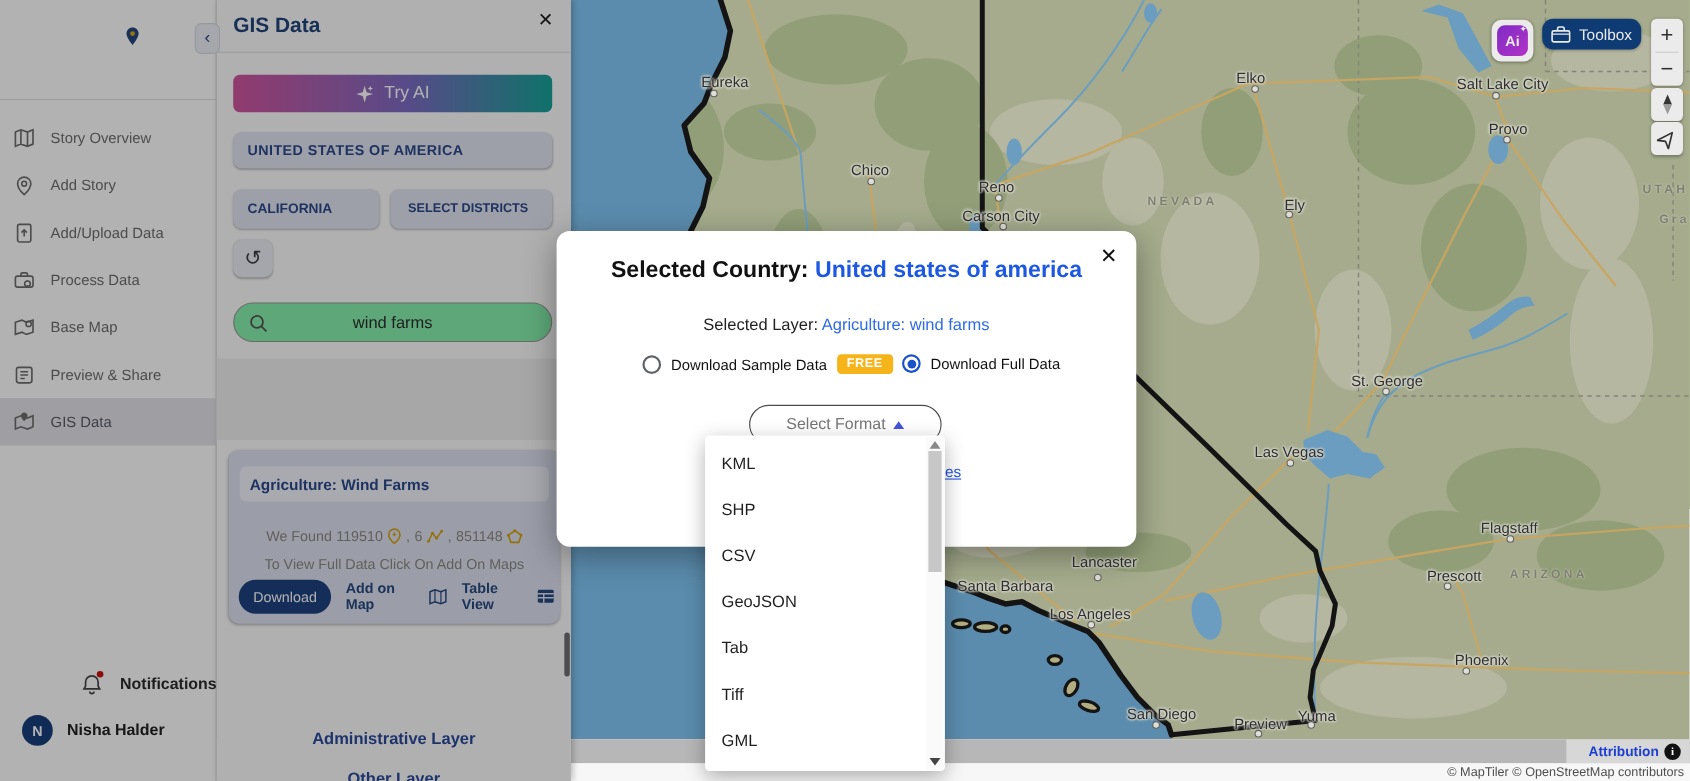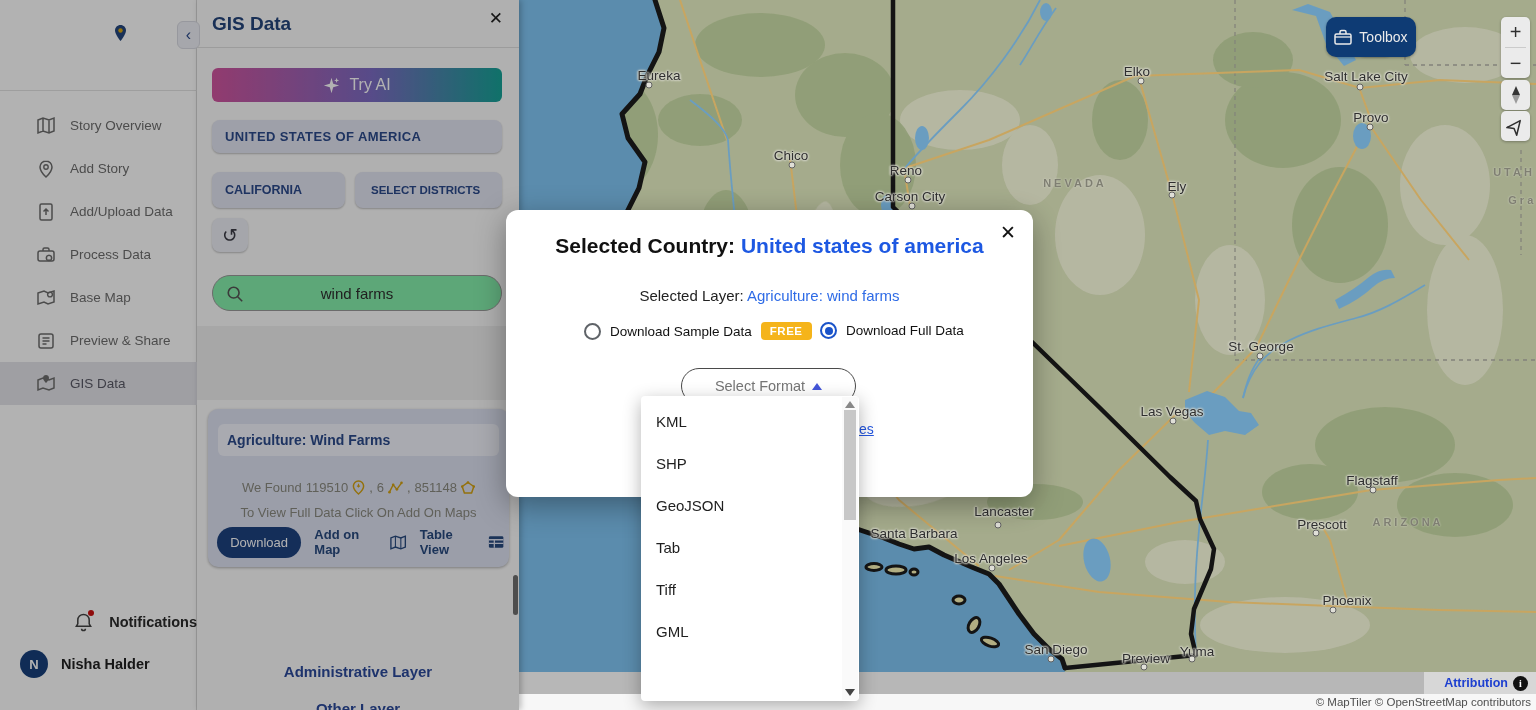--- a/index.html
+++ b/index.html
@@ -15,21 +15,21 @@
   .map-state { position:absolute; transform:translate(-50%,-50%); font-size:11px; letter-spacing:3px; color:#8a8a7c; font-weight:bold;
     text-shadow:0 0 2px #e8e8dd; white-space:nowrap; }
   .map-dot { position:absolute; width:7px; height:7px; border:1.6px solid #6b6b6b; background:#f2f2ea; border-radius:50%; transform:translate(-50%,-50%); }
 
   
   .ai-wrap { position:absolute; left:1356px; top:18px; width:38px; height:38px; background:#fff; border-radius:9px; z-index:3;
     display:flex; align-items:center; justify-content:center; box-shadow:0 1px 3px rgba(0,0,0,.3); }
   .ai-badge { width:28px; height:28px; border-radius:7px; background:linear-gradient(135deg,#8b2fd6,#c238d8);
     color:#fff; font-size:13px; font-weight:bold; display:flex; align-items:center; justify-content:center; position:relative; }
   .ai-badge .spark { position:absolute; right:1px; top:-1px; font-size:8px; font-weight:normal; }
-  .toolbox-btn { position:absolute; left:1326px; top:17px; width:90px; height:40px; background:#10407e; border-radius:10px; z-index:3;
+  .toolbox-btn { position:absolute; left:1402px; top:17px; width:90px; height:28px; background:#10407e; border-radius:10px; z-index:3;
     color:#fff; font-size:14px; display:flex; align-items:center; justify-content:center; gap:7px; box-shadow:0 1px 3px rgba(0,0,0,.3); }
   .ctl-card { position:absolute; left:1501px; width:29px; background:#fff; border-radius:5px; z-index:3;
     display:flex; flex-direction:column; align-items:center; box-shadow:0 1px 3px rgba(0,0,0,.3); }
   .zoomcard { top:17px; height:61px; }
   .zbtn { width:29px; height:30px; display:flex; align-items:center; justify-content:center; font-size:20px; color:#333; }
   .zdiv { width:21px; height:1px; background:#ddd; }
   .compasscard { top:80px; height:30px; justify-content:center; }
   .navcard { top:111px; height:30px; justify-content:center; }
 
   
@@ -47,21 +47,21 @@
   #sidebar { position:absolute; left:0; top:0; width:197px; height:710px; background:#fff; z-index:5; border-right:1px solid #ddd; }
   #logo { position:absolute; left:0; top:12px; width:197px; text-align:center; }
   #logo .lg { font-size:40px; font-weight:bold; letter-spacing:-2px; line-height:44px; font-stretch:condensed; }
   #logo .lg .map { color:#24477e; } #logo .lg .og { color:#d9a712; position:relative; }
   #logo-underline { margin:2px auto 0; width:140px; height:2px; background:#d9a712; }
   #logo-pin { position:absolute; left:114px; top:24px; }
   #collapse-btn { position:absolute; left:177px; top:21px; width:23px; height:28px; background:#eef0f6; border:1px solid #d8dae2; border-radius:6px;
     color:#2b4a8b; font-size:16px; display:flex; align-items:center; justify-content:center; z-index:7; }
   #sb-border { position:absolute; left:0; top:90px; width:197px; height:1px; background:#e2e2e2; }
   #sb-items { position:absolute; left:0; top:104px; width:197px; }
-  .sbitem { height:43px; display:flex; align-items:center; gap:14px; padding-left:36px; color:#6e6e6e; font-size:13.5px; }
+  .sbitem { height:43px; display:flex; align-items:center; gap:14px; padding-left:12px; color:#6e6e6e; font-size:13.5px; }
   .sbitem.active { background:#e4e4ea; color:#5a5a66; }
   .sbitem svg { flex:0 0 auto; }
   #sb-bottom { position:absolute; left:0; bottom:24px; width:197px; }
   .sb-notif { display:flex; align-items:center; gap:15px; padding-left:24px; height:40px; color:#2b2b2b; font-size:14.5px; font-weight:bold;justify-content:flex-end; }
   .bell-wrap { position:relative; width:20px; height:20px; }
   .red-dot { position:absolute; right:0px; top:-2px; width:6px; height:6px; border-radius:50%; background:#cc1111; }
   .sb-user { display:flex; align-items:center; gap:13px; padding-left:20px; height:44px; color:#222; font-size:14.5px; font-weight:bold; }
   .avatar { width:28px; height:28px; border-radius:50%; background:#17407c; color:#fff; font-size:13px; display:flex; align-items:center; justify-content:center; }
 
   
@@ -513,20 +513,21 @@
       <span class="caret-up"></span>
     </div>
   </div>
 
   <a id="partial-link" href="#">es</a>
 
   <div id="format-dd">
     <div id="format-list">
         <div class="fmt">KML</div>
         <div class="fmt">SHP</div>
+        <div class="fmt">CSV</div>
         <div class="fmt">GeoJSON</div>
         <div class="fmt">Tab</div>
         <div class="fmt">Tiff</div>
         <div class="fmt">GML</div>
       </div>
     <div id="dd-scroll">
       <span class="dd-arrow" id="dd-up"></span>
       <div id="dd-thumb"></div>
       <span class="dd-arrow" id="dd-down"></span>
     </div>

